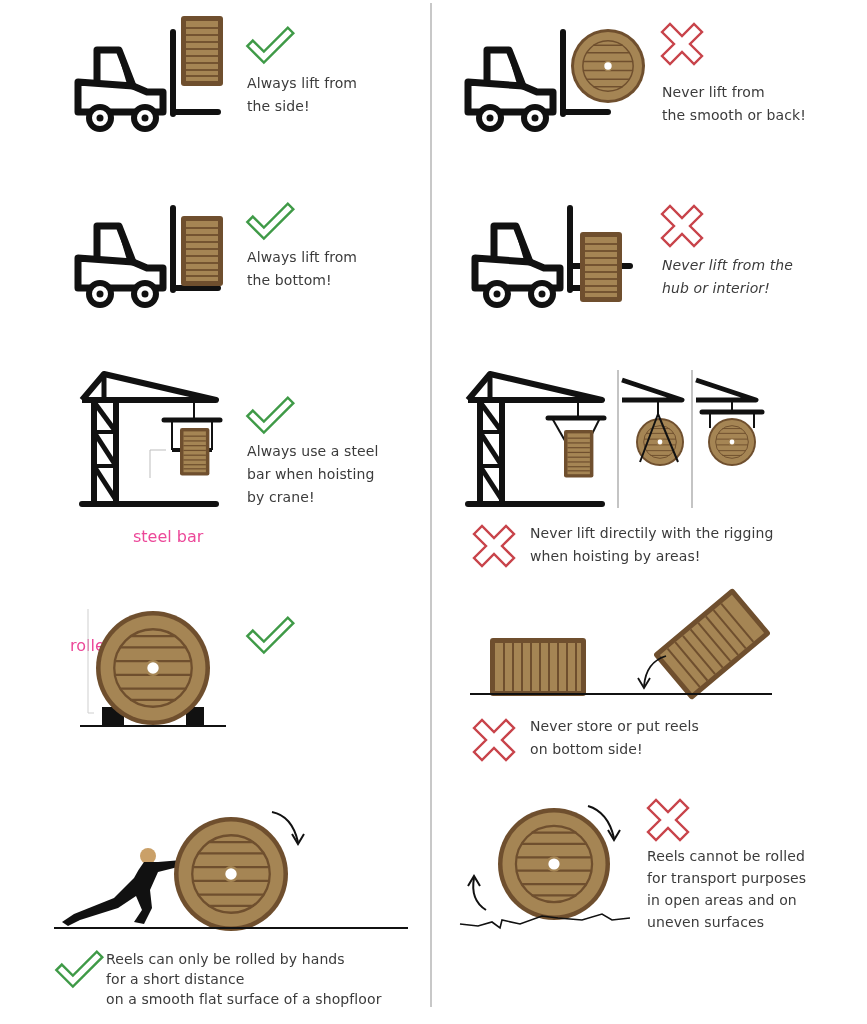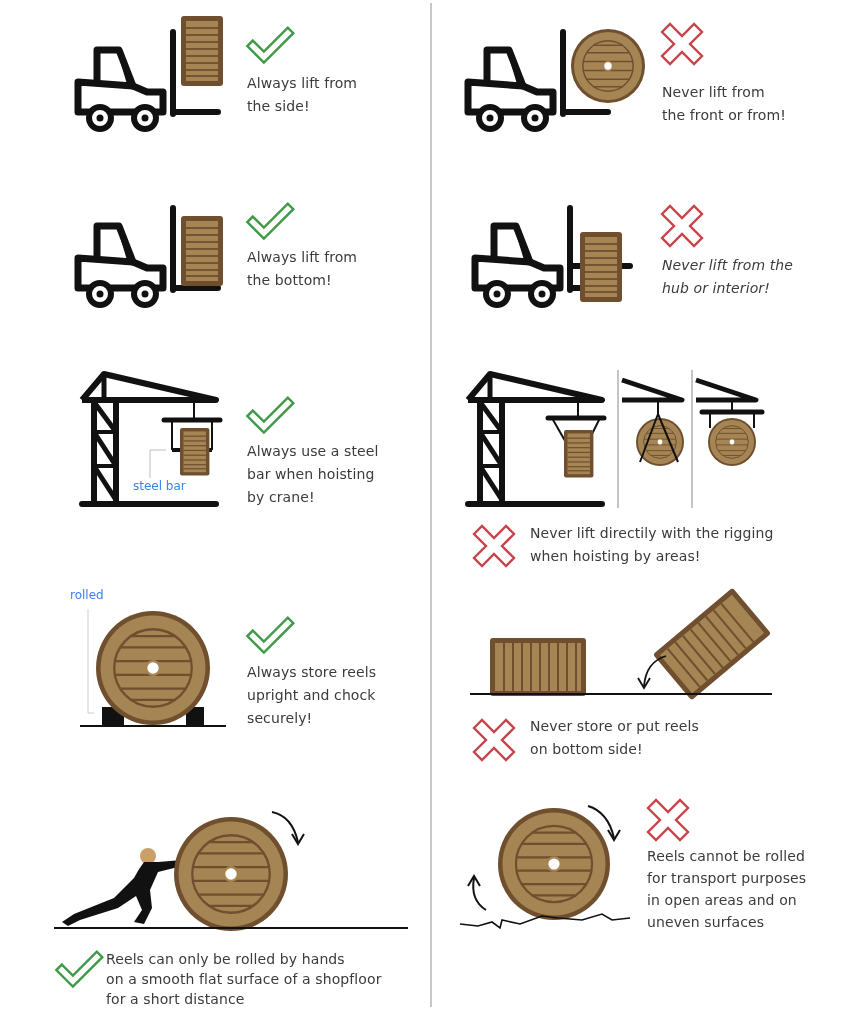--- a/index.html
+++ b/index.html
@@ -2,21 +2,21 @@
 <html><head>
 <meta charset="utf-8">
 <style>
   * { box-sizing: border-box; margin: 0; padding: 0; }
   html, body { width: 867px; height: 1024px; background: #ffffff; overflow: hidden; }
   body { position: relative; font-family: "DejaVu Sans", "Liberation Sans", sans-serif; color: #3a3a3a; }
   .abs { position: absolute; }
   .divider { position: absolute; left: 430px; top: 3px; width: 2px; height: 1004px; background: #c8c8c8; }
   .txt { position: absolute; font-size: 14px; line-height: 23px; color: #3b3b3b; letter-spacing: 0.1px; white-space: nowrap; }
   .txt span { display: block; }
-  .small { position: absolute; font-size: 12px; color: #3b82f6; white-space: nowrap; }
+  .small { position: absolute; font-size: 16px; color: #ec4899; white-space: nowrap; margin-top: 48px; }
   svg { position: absolute; overflow: visible; }
 </style>
 </head>
 <body>
 
 <svg width="0" height="0" style="position:absolute">
   <defs>
     <g id="check">
       <path d="M2 18 L14 30 L40 4 L46 10 L14 42 L-4 24 Z" transform="translate(4,-2) scale(0.92)" fill="none" stroke="#3f9a47" stroke-width="2.6" stroke-linejoin="miter"></path>
     </g>
@@ -97,21 +97,21 @@
     <use href="#forklift" x="0" y="4"></use>
     <g transform="translate(143,50)">
         <use href="#reelfront" transform="scale(0.74)"></use>
       </g>
   </svg>
   <svg style="left:222px;top:24px;" width="42" height="42">
       <use href="#cross"></use>
     </svg>
   <div class="txt" style="left:222px;top:81px;">
     <span>Never lift from</span>
-    <span>the front or from!</span>
+    <span>the smooth or back!</span>
   </div>
 </div>
 
 <div class="abs" style="left:0;top:190px;width:420px;height:130px;">
   <svg style="left:75px;top:12px;" width="150" height="110">
     <use href="#forklift" x="0" y="-6"></use>
     <g transform="translate(106,14)">
         <use href="#reelside"></use>
       </g>
   </svg>
@@ -238,25 +238,20 @@
     <path d="M22 120 L22 102 L44 102 L44 120 Z" fill="#111"></path>
     <path d="M106 120 L106 102 L124 102 L124 120 Z" fill="#111"></path>
     <g transform="translate(73,63)">
         <use href="#reelfront" transform="scale(1.14)"></use>
       </g>
     <line x1="0" y1="121" x2="146" y2="121" stroke="#111" stroke-width="2"></line>
   </svg>
   <svg style="left:247px;top:36px;" width="46" height="36">
       <use href="#check"></use>
     </svg>
-  <div class="txt" style="left:247px;top:81px;">
-    <span>Always store reels</span>
-    <span>upright and chock</span>
-    <span>securely!</span>
-  </div>
 </div>
 
 <div class="abs" style="left:440px;top:580px;width:427px;height:190px;">
   <svg style="left:30px;top:8px;" width="310" height="110">
 
     <rect x="20" y="50" width="96" height="58" rx="3" fill="#6f4f2e"></rect>
     <rect x="25" y="55" width="86" height="48" fill="#a58554"></rect>
     <g stroke="#6f4f2e" stroke-width="2">
       <line x1="34" y1="55" x2="34" y2="103"></line>
       <line x1="43" y1="55" x2="43" y2="103"></line>
@@ -309,22 +304,22 @@
     <g transform="translate(177,74)">
         <use href="#reelfront" transform="scale(1.14)"></use>
       </g>
     <line x1="0" y1="128" x2="354" y2="128" stroke="#111" stroke-width="2"></line>
   </svg>
   <svg style="left:40px;top:160px;" width="46" height="36">
       <use href="#check"></use>
     </svg>
   <div class="txt" style="left:90px;top:159px;line-height:20px;">
     <span>Reels can only be rolled by hands</span>
+    <span>for a short distance</span>
     <span>on a smooth flat surface of a shopfloor</span>
-    <span>for a short distance</span>
   </div>
 </div>
 
 <div class="abs" style="left:440px;top:790px;width:427px;height:234px;">
   <svg style="left:18px;top:10px;" width="190" height="140">
     <path d="M130 6 Q150 12 156 38" fill="none" stroke="#111" stroke-width="2"></path>
     <path d="M150 30 L156 40 L162 30" fill="none" stroke="#111" stroke-width="2"></path>
     <path d="M28 110 Q12 100 16 78" fill="none" stroke="#111" stroke-width="2"></path>
     <path d="M10 86 L16 76 L22 86" fill="none" stroke="#111" stroke-width="2"></path>
     <g transform="translate(96,64)">

